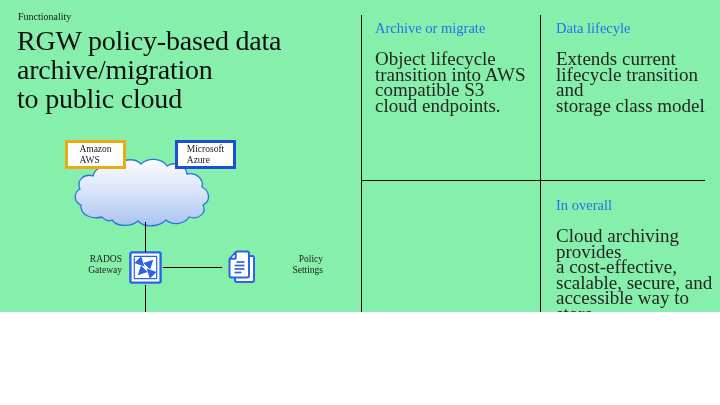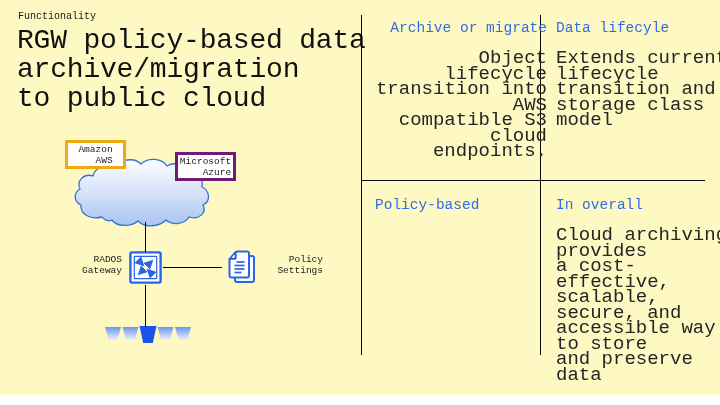--- a/index.html
+++ b/index.html
@@ -1,51 +1,51 @@
 <!DOCTYPE html>
 <html><head>
 <meta charset="utf-8">
 <style>
   html,body{margin:0;padding:0;background:#fff;}
   .slide{
-    position:relative;width:720px;height:395px;background:#fef9c3;overflow:hidden;
-    font-family:Liberation Mono, monospace;color:#1a1a1a;
+    position:relative;width:720px;height:312px;background:#86efac;overflow:hidden;
+    font-family:Liberation Serif, serif;color:#1a1a1a;
   }
   .pre{white-space:pre-line;}
 
   
   .eyebrow{position:absolute;left:18px;top:11px;font-size:10px;color:#161616;}
   .title{position:absolute;left:17px;top:26px;margin:0;font-size:28px;line-height:29px;
          font-weight:400;color:#111;letter-spacing:-0.2px;}
 
   
   .provider-box{position:absolute;box-sizing:border-box;width:61px;height:29px;background:#fff;
-    display:flex;align-items:center;justify-content:center;text-align:right;
+    display:flex;align-items:center;justify-content:center;text-align:left;
     font-size:9.5px;line-height:11px;color:#222;z-index:3;}
   .aws-box{left:65px;top:140px;border:3px solid #EDAA13;}
-  .azure-box{left:175px;top:140px;border:3px solid #701a75;margin-top:12px;}
+  .azure-box{left:175px;top:140px;border:3px solid #1d4ed8;}
   .cloud-svg{position:absolute;left:72px;top:157px;z-index:1;}
   .conn{position:absolute;background:#000;z-index:2;}
   .conn-cloud-gw{left:145px;top:222px;width:1px;height:30px;}
   .conn-gw-doc{left:163px;top:267px;width:59px;height:1px;}
   .conn-gw-funnel{left:145px;top:285px;width:1px;height:42px;}
   .gateway-svg{position:absolute;left:129px;top:251px;}
   .doc-svg{position:absolute;left:227px;top:250px;}
   .funnel-svg{position:absolute;left:104px;top:326px;}
   .diagram-label{position:absolute;font-size:9.5px;line-height:11px;color:#222;text-align:right;}
   .rados-label{left:70px;top:254px;width:52px;}
   .policy-label{left:263px;top:254px;width:48px;margin-left:12px;}
 
   
   .grid-line{position:absolute;background:#060606;}
   .grid-v1{left:361px;top:15px;width:1px;height:340px;}
   .grid-v2{left:540px;top:15px;width:1px;height:340px;}
   .grid-h{left:361px;top:180px;width:344px;height:1px;}
   .quad{position:absolute;width:172px;}
-  .quad-1{left:375px;top:19px;text-align:right;}
+  .quad-1{left:375px;top:19px;}
   .quad-2{left:556px;top:19px;}
   .quad-3{left:375px;top:196px;}
   .quad-4{left:556px;top:196px;}
   .quad h2{margin:0 0 14px 0;font-size:14.5px;line-height:18px;font-weight:400;color:#2E6DE9;}
   .quad p{margin:0;font-size:19px;line-height:15.5px;color:#252525;}
 </style>
 </head>
 <body>
 
 <div class="slide">
@@ -148,21 +148,20 @@
 compatible S3
 cloud endpoints.</p>
   </div>
   <div class="quad quad-2">
     <h2>Data lifecyle</h2>
     <p class="pre">Extends current
 lifecycle transition and
 storage class model</p>
   </div>
   <div class="quad quad-3">
-    <h2>Policy-based</h2>
   </div>
   <div class="quad quad-4">
     <h2>In overall</h2>
     <p class="pre">Cloud archiving provides
 a cost-effective,
 scalable, secure, and
 accessible way to store
 and preserve data</p>
   </div>
 

